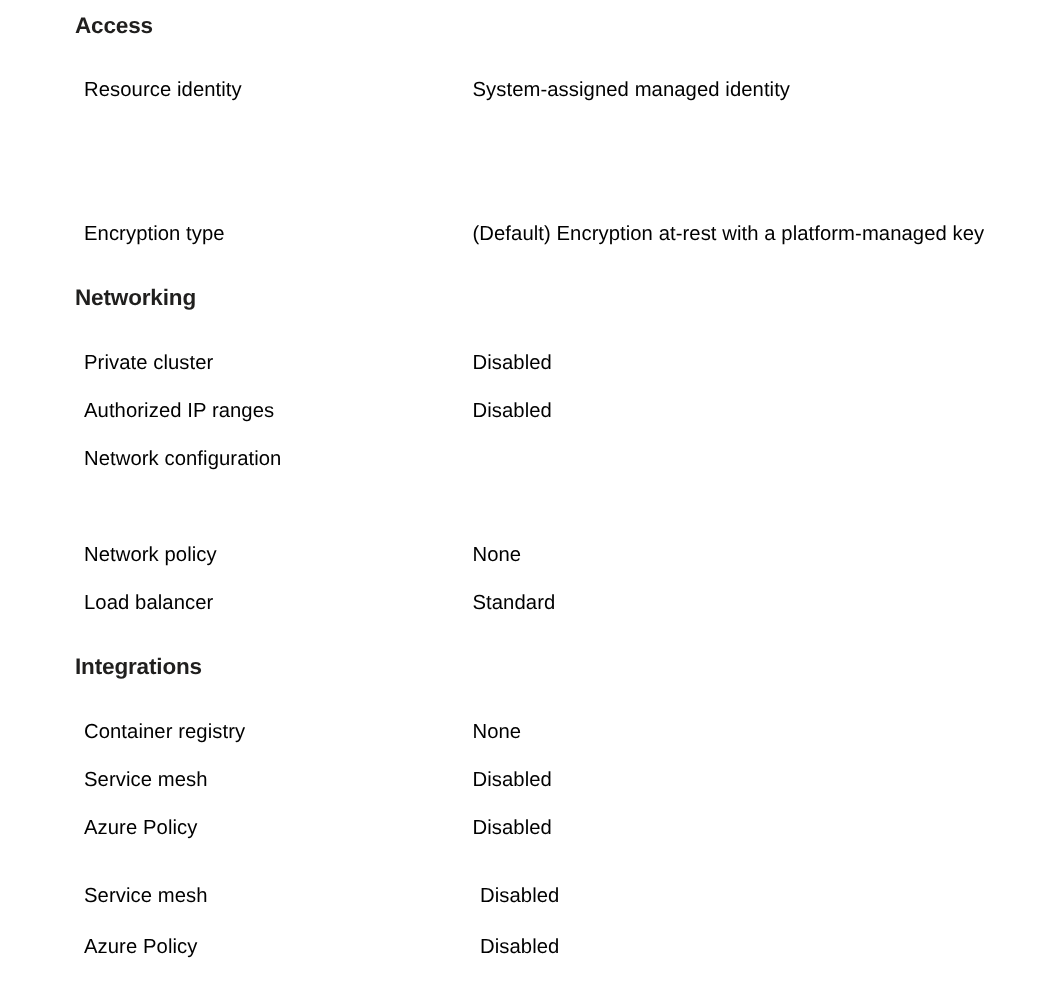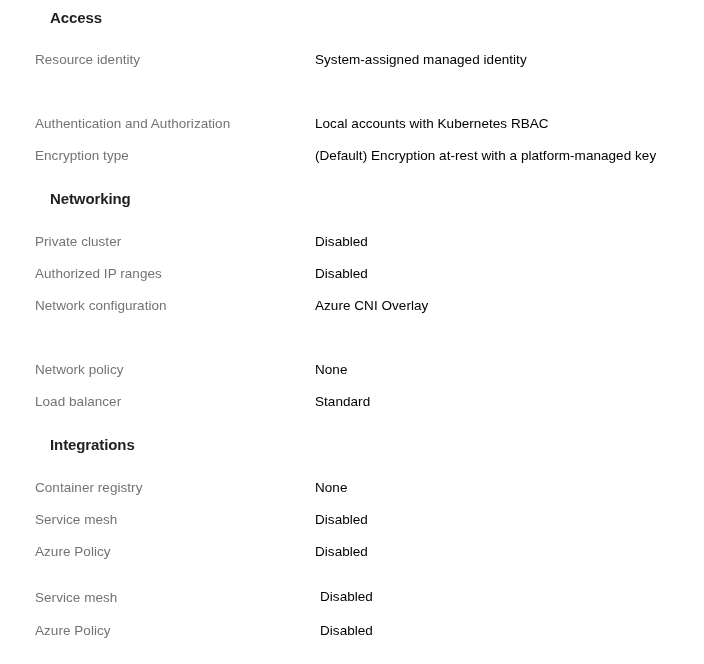--- a/index.html
+++ b/index.html
@@ -42,23 +42,23 @@
   
   .prop-row {
     position: absolute;
     left: 0;
     width: 704px;
     height: 20px;
     line-height: 20px;
   }
   .prop-label {
     position: absolute;
-    left: 35px;
+    left: 56px;
     font-size: 13.5px;
-    color: #737373;
+    color: #000000;
     white-space: nowrap;
     letter-spacing: 0.05px;
   }
   .prop-value {
     position: absolute;
     left: 315px;
     font-size: 13.5px;
     color: #000000;
     white-space: nowrap;
     letter-spacing: 0.05px;
@@ -89,45 +89,40 @@
 <div class="pane">
 
   <div class="section-heading" style="top:8px;">Access</div>
 
   <div class="prop-row" style="top:50px;">
     <span class="prop-label">Resource identity</span>
     <span class="prop-value">System-assigned managed identity</span>
   </div>
 
 
-  <div class="prop-row" style="top:114px;">
-    <span class="prop-label">Authentication and Authorization</span>
-    <span class="prop-value">Local accounts with Kubernetes RBAC</span>
-  </div>
 
   <div class="prop-row" style="top:146px;">
     <span class="prop-label">Encryption type</span>
     <span class="prop-value">(Default) Encryption at-rest with a platform-managed key</span>
   </div>
 
   <div class="section-heading" style="top:189px;">Networking</div>
 
   <div class="prop-row" style="top:232px;">
     <span class="prop-label">Private cluster</span>
     <span class="prop-value">Disabled</span>
   </div>
 
   <div class="prop-row" style="top:264px;">
     <span class="prop-label">Authorized IP ranges</span>
     <span class="prop-value">Disabled</span>
   </div>
 
   <div class="prop-row" style="top:296px;">
     <span class="prop-label">Network configuration</span>
-    <span class="prop-value">Azure CNI Overlay</span>
   </div>
 
 
   <div class="prop-row" style="top:360px;">
     <span class="prop-label">Network policy</span>
     <span class="prop-value">None</span>
   </div>
 
   <div class="prop-row" style="top:392px;">
     <span class="prop-label">Load balancer</span>

